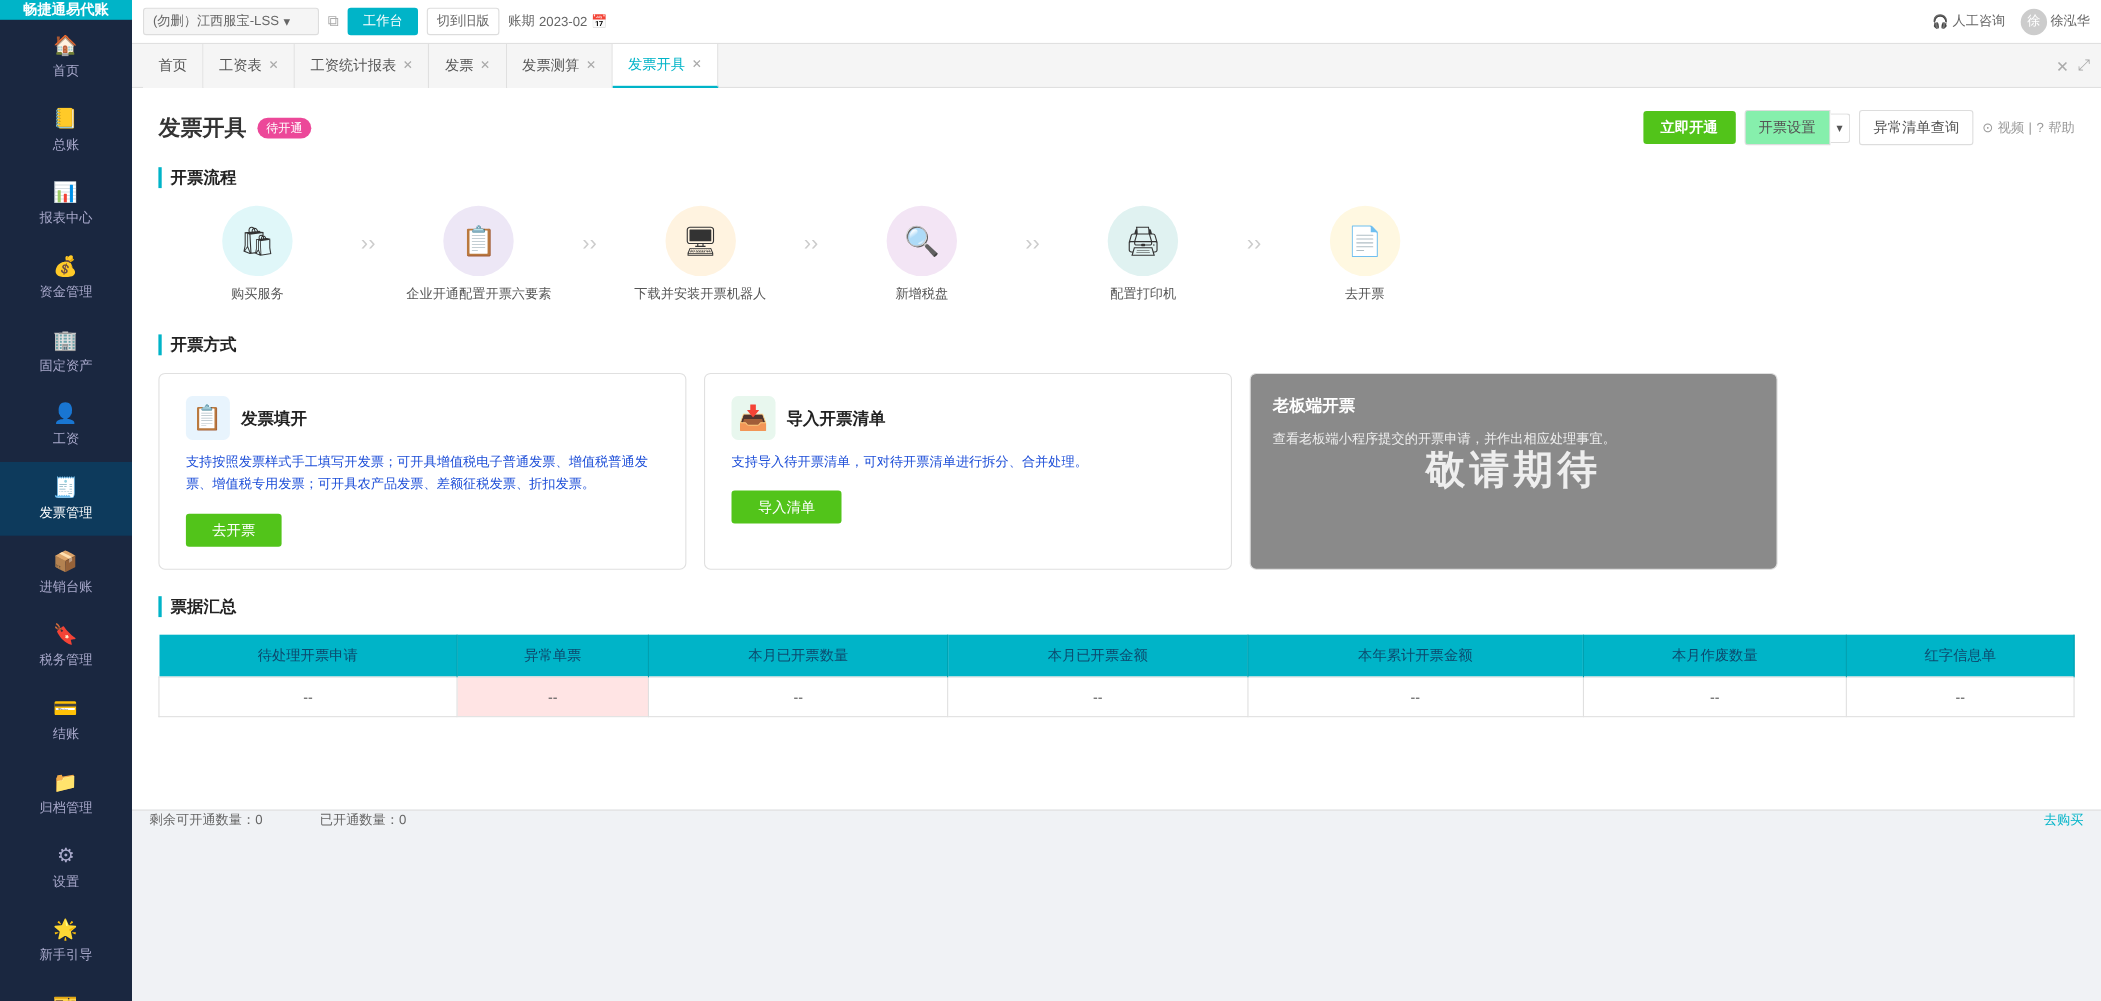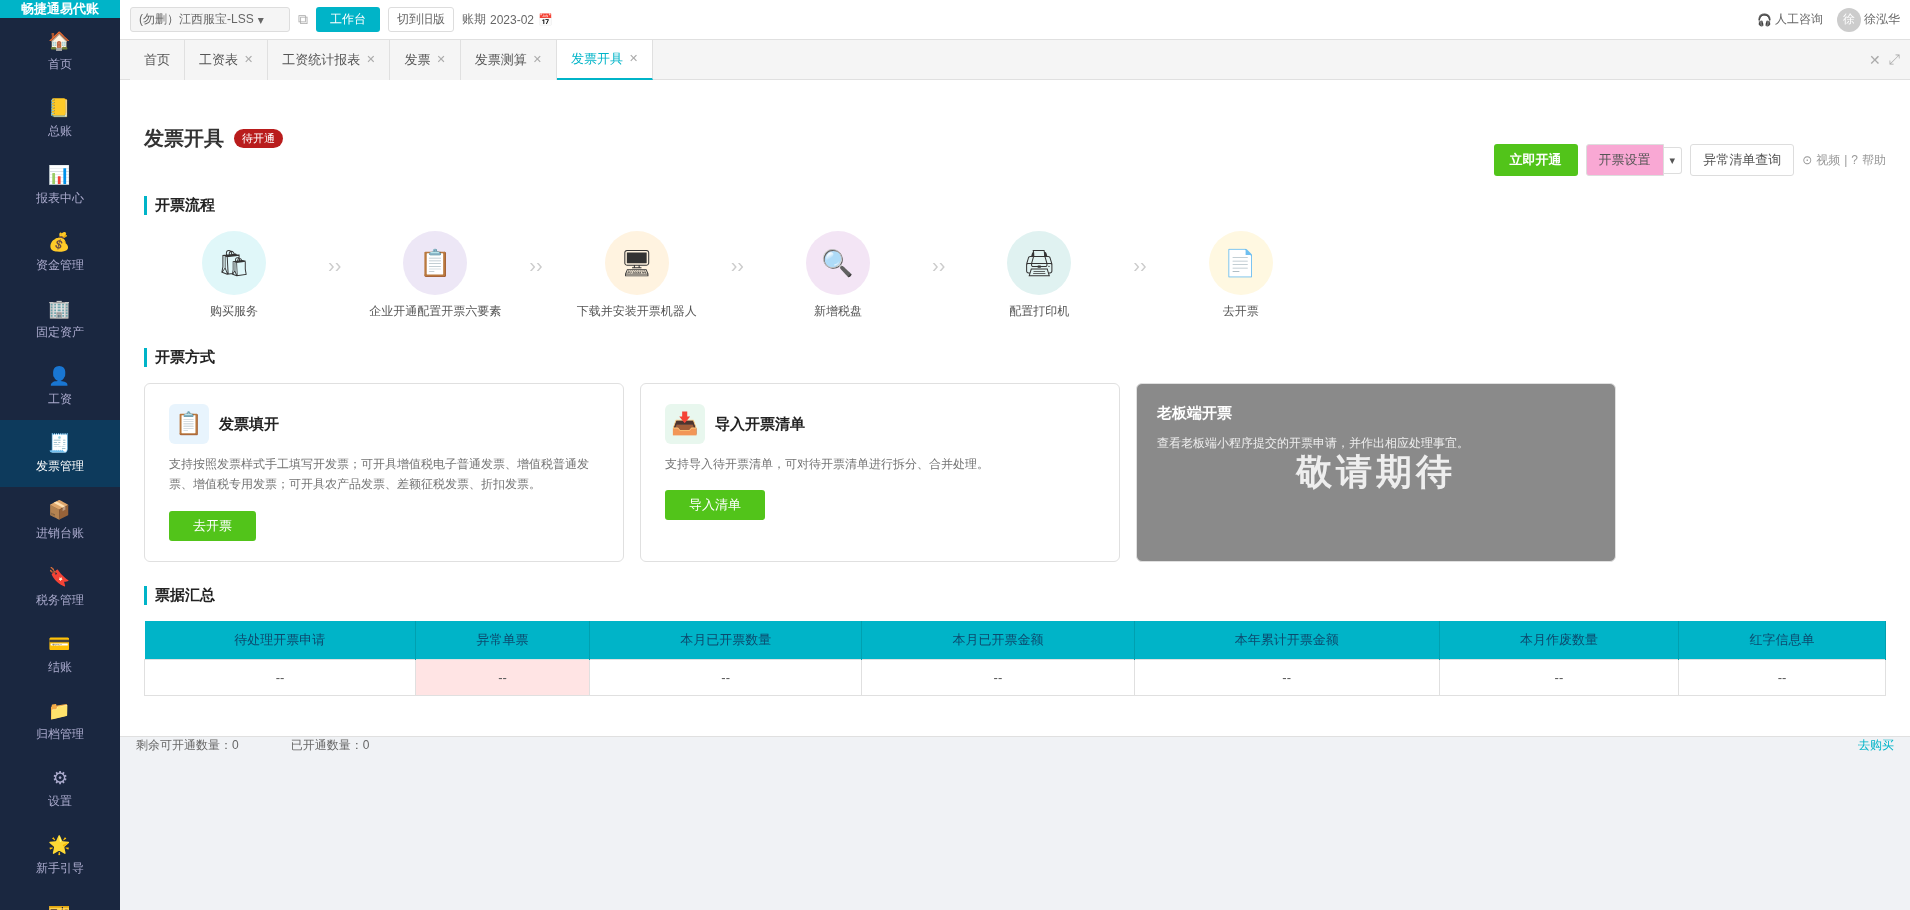--- a/index.html
+++ b/index.html
@@ -35,25 +35,25 @@
     .tab .close { color: #aaa; font-size: 11px; margin-left: 2px; }
     .tab-actions { margin-left: auto; display: flex; align-items: center; gap: 8px; color: #aaa; font-size: 14px; }
 
     
     .content { flex: 1; background: #fff; overflow-y: auto; padding: 20px 24px; }
 
     
     .page-header { display: flex; align-items: center; justify-content: space-between; margin-bottom: 20px; }
     .page-title-group { display: flex; align-items: center; gap: 10px; }
     .page-title { font-size: 20px; font-weight: bold; color: #333; }
-    .badge-pending { background: #b91c1c; color: white; font-size: 11px; padding: 2px 8px; border-radius: 10px; }
-    .page-actions { display: flex; gap: 8px; margin-top: 44px; }
+    .badge-pending { background: #ec4899; color: white; font-size: 11px; padding: 2px 8px; border-radius: 10px; }
+    .page-actions { display: flex; align-items: center; gap: 8px; }
     .btn-primary { background: #52c41a; color: white; border: none; padding: 6px 16px; border-radius: 3px; font-size: 13px; cursor: pointer; font-weight: bold; }
     .btn-split { display: flex; align-items: center; gap: 0; }
-    .btn-split-main { background: #f9a8d4; color: #555; border: 1px solid #ddd; padding: 6px 12px; border-radius: 3px 0 0 3px; font-size: 13px; cursor: pointer; }
+    .btn-split-main { background: #86efac; color: #555; border: 1px solid #ddd; padding: 6px 12px; border-radius: 3px 0 0 3px; font-size: 13px; cursor: pointer; }
     .btn-split-arrow { background: white; color: #555; border: 1px solid #ddd; border-left: none; padding: 6px 6px; border-radius: 0 3px 3px 0; font-size: 11px; cursor: pointer; }
     .btn-outline { background: white; color: #555; border: 1px solid #ddd; padding: 6px 12px; border-radius: 3px; font-size: 13px; cursor: pointer; }
     .help-group { display: flex; align-items: center; gap: 4px; font-size: 12px; color: #999; }
 
     
     .section-title { font-size: 15px; font-weight: bold; color: #222; margin-bottom: 16px; border-left: 3px solid #00b4c8; padding-left: 8px; }
 
     
     .process-steps { display: flex; align-items: center; margin-bottom: 28px; gap: 0; }
     .step { display: flex; flex-direction: column; align-items: center; gap: 8px; min-width: 180px; }
@@ -66,21 +66,21 @@
     .step-circle.amber { background: #fff8e1; }
     .step-label { font-size: 12px; color: #555; text-align: center; }
     .step-arrow { color: #ccc; font-size: 20px; margin: 0 4px; padding-bottom: 20px; }
 
     
     .billing-methods { display: flex; gap: 16px; margin-bottom: 24px; }
     .billing-card { border: 1px solid #e0e0e0; border-radius: 6px; padding: 20px 24px; flex: 1; max-width: 480px; background: #fff; }
     .billing-card-header { display: flex; align-items: center; gap: 10px; margin-bottom: 10px; }
     .billing-icon { width: 40px; height: 40px; display: flex; align-items: center; justify-content: center; font-size: 22px; background: #e8f4fd; border-radius: 6px; color: #1890ff; }
     .billing-title { font-size: 15px; font-weight: bold; color: #222; }
-    .billing-desc { font-size: 12px; color: #737373; line-height: 1.7; margin-bottom: 16px; }
+    .billing-desc { font-size: 12px; color: #1d4ed8; line-height: 1.7; margin-bottom: 16px; }
     .btn-go { background: #52c41a; color: white; border: none; padding: 6px 24px; border-radius: 3px; font-size: 13px; cursor: pointer; }
     .billing-card-gray { border: 1px solid #e0e0e0; border-radius: 6px; padding: 20px 20px; flex: 1; background: #8a8a8a; color: #fff; position: relative; overflow: hidden; max-width: 480px; }
     .billing-card-gray .billing-title { color: #fff; }
     .billing-card-gray .billing-desc { color: #eee; }
     .coming-soon { position: absolute; top: 50%; left: 50%; transform: translate(-50%, -50%); font-size: 36px; font-weight: bold; color: rgba(255,255,255,0.85); letter-spacing: 4px; }
 
     
     .summary-table { width: 100%; border-collapse: collapse; }
     .summary-table th { background: #00b4c8; color: #0c4a6e; padding: 10px 8px; text-align: center; font-size: 13px; font-weight: normal; border-right: 1px solid #00a0b0; }
     .summary-table td { padding: 10px 8px; text-align: center; font-size: 13px; color: #555; border: 1px solid #e0e0e0; }

